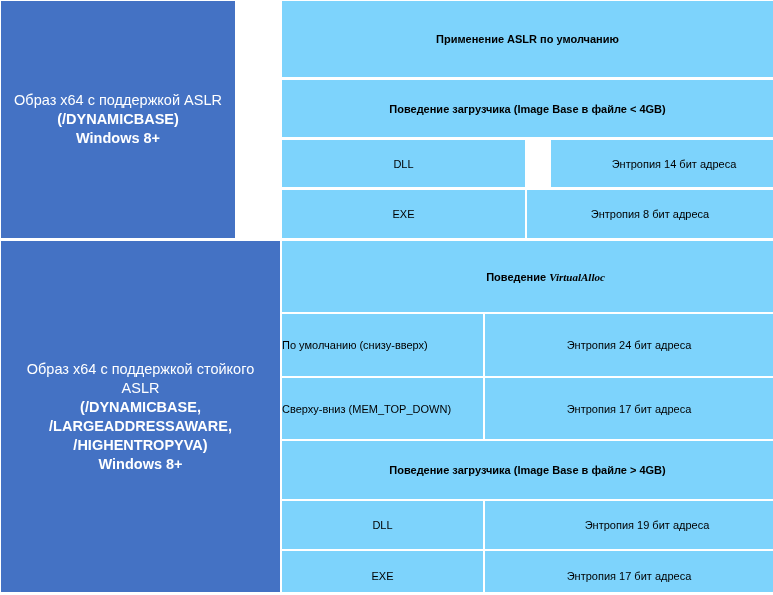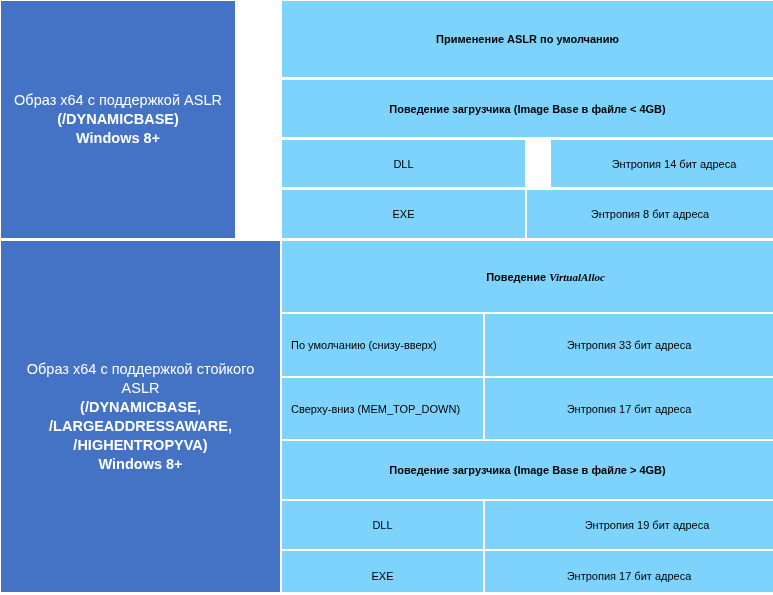--- a/index.html
+++ b/index.html
@@ -3,21 +3,21 @@
   <meta charset="utf-8">
   <style>
     html, body { margin: 0; padding: 0; background: #ffffff; }
     body { width: 773px; height: 595px; position: relative; overflow: hidden;
       font-family: "Liberation Sans", "DejaVu Sans", sans-serif; }
     .cell { position: absolute; box-sizing: border-box; display: flex; align-items: center; justify-content: center;
       text-align: center; color: #000; font-size: 11px; }
     .dark { background: #4472c4; color: #ffffff; font-size: 14.5px; line-height: 19px; flex-direction: column; }
     .light { background: #7dd3fc; }
     .bold { font-weight: bold; }
-    .left-align { justify-content: flex-start; padding-left: 9px; text-align: right; }
+    .left-align { justify-content: flex-start; padding-left: 0; text-align: right; }
     .dark .b { font-weight: bold; display: block; }
     .dark .n { display: block; }
     em { font-style: italic; font-family: Liberation Serif, serif; }
   </style>
 </head>
 <body>
 
 <div class="cell dark" style="left:1px;top:1px;width:234px;height:237px;">
   <span class="n">Образ x64 с поддержкой ASLR</span>
   <span class="b">(/DYNAMICBASE)</span>
@@ -54,21 +54,21 @@
 </div>
 
 <div class="cell light bold" style="left:282px;top:241px;width:491px;height:71px;">
   <span><span style="white-space:pre;margin-left:36px;">Поведение </span><em>VirtualAlloc</em></span>
 </div>
 
 <div class="cell light left-align" style="left:282px;top:314px;width:201px;height:62px;">
   <span>По умолчанию (снизу-вверх)</span>
 </div>
 <div class="cell light" style="left:485px;top:314px;width:288px;height:62px;">
-  <span>Энтропия 33 бит адреса</span>
+  <span>Энтропия 24 бит адреса</span>
 </div>
 <div class="cell light left-align" style="left:282px;top:378px;width:201px;height:61px;">
   <span>Сверху-вниз (MEM_TOP_DOWN)</span>
 </div>
 <div class="cell light" style="left:485px;top:378px;width:288px;height:61px;">
   <span>Энтропия 17 бит адреса</span>
 </div>
 
 <div class="cell light bold" style="left:282px;top:441px;width:491px;height:58px;">
   <span>Поведение загрузчика (Image Base в файле &gt; 4GB)</span>

